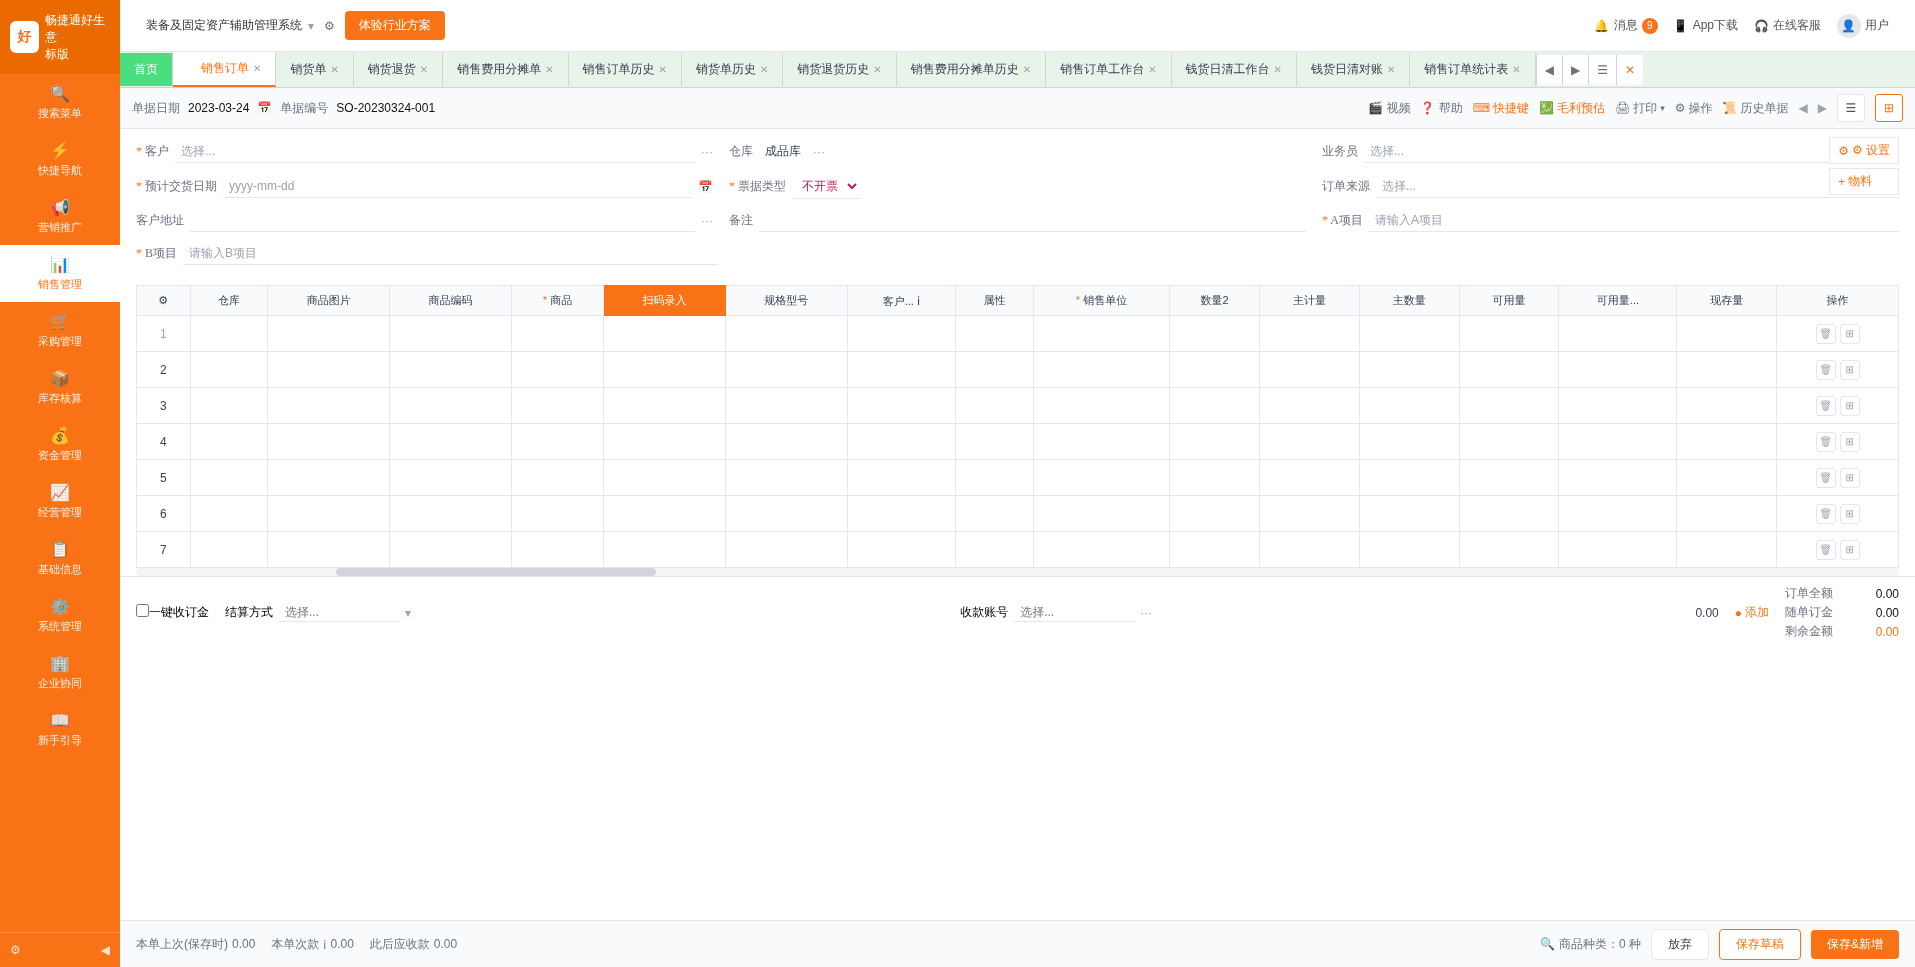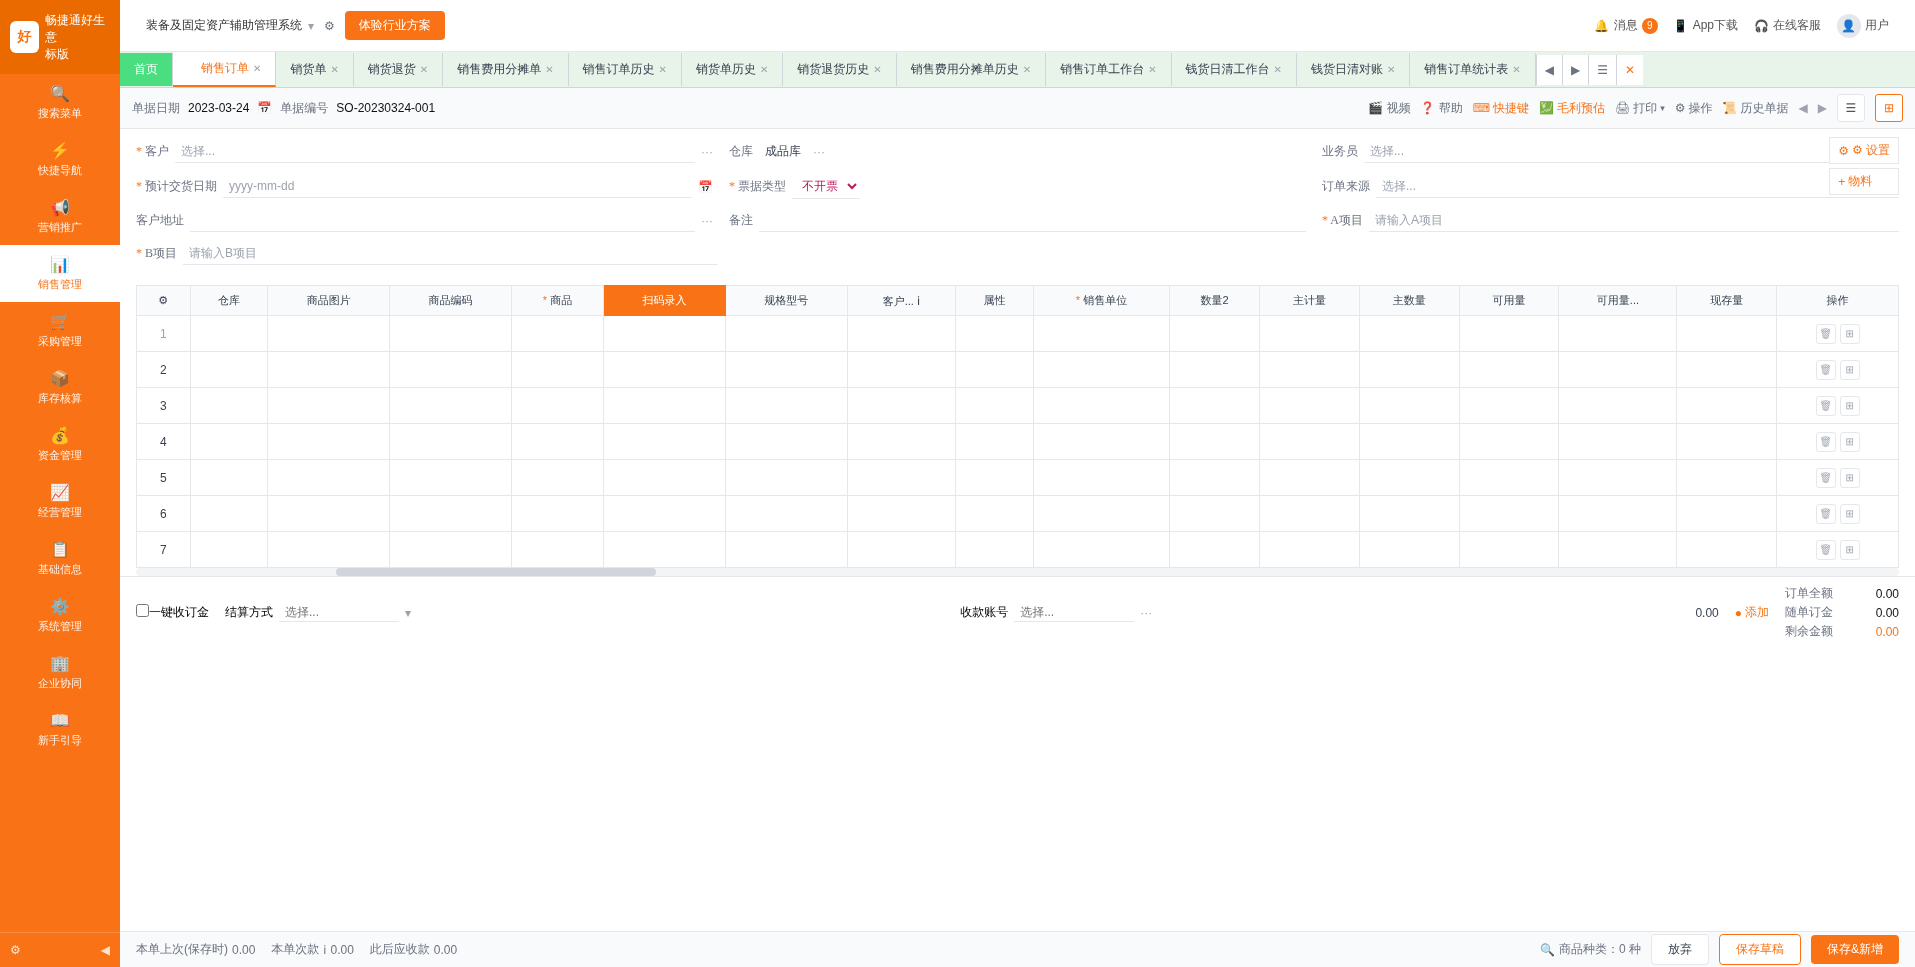--- a/index.html
+++ b/index.html
@@ -379,21 +379,21 @@
       display: flex;
       gap: 16px;
       align-items: center;
     }
     .summary-label { color: #6b7280; }
     .summary-value { color: #111; font-weight: 500; min-width: 50px; text-align: right; }
     .summary-value.orange { color: #f97316; }
 
     
     .status-bar {
-      height: 36px;
+      height: 47px;
       background: #f9fafb;
       border-top: 1px solid #e5e7eb;
       display: flex;
       align-items: center;
       padding: 4px 16px;
       gap: 16px;
       flex-shrink: 0;
     }
     .status-item { display: flex; align-items: center; gap: 4px; color: #6b7280; }
     .status-bar-right {

